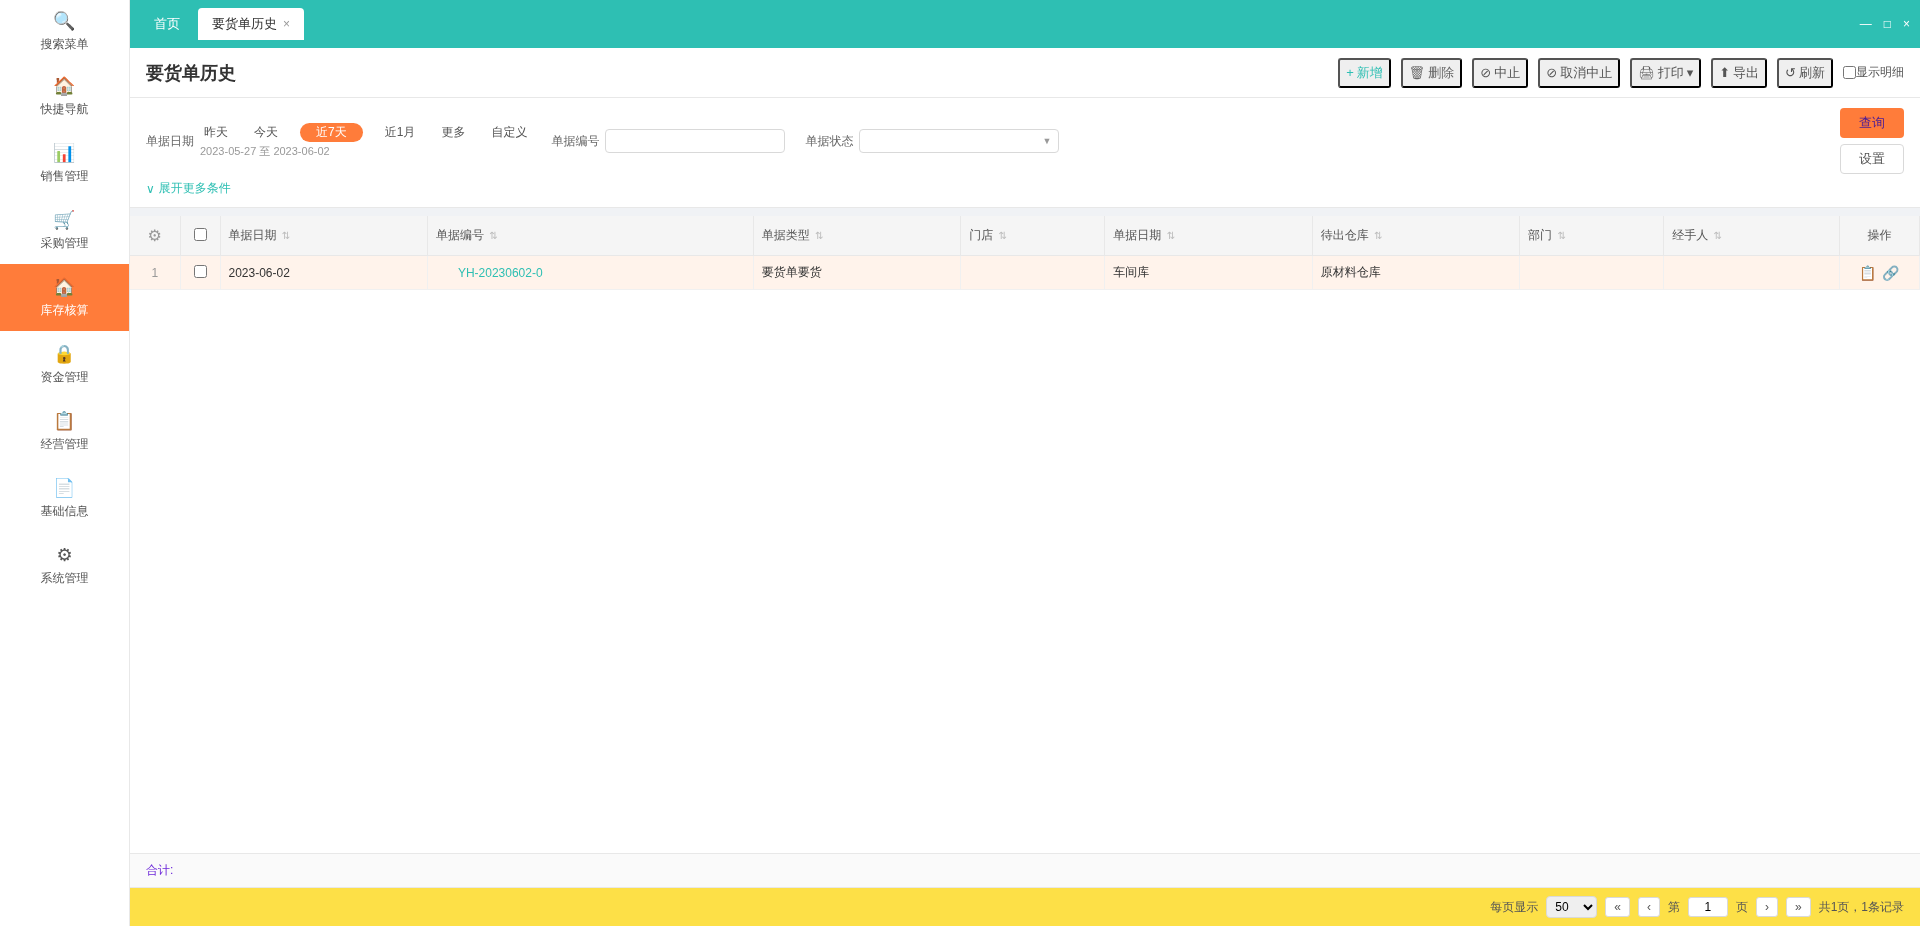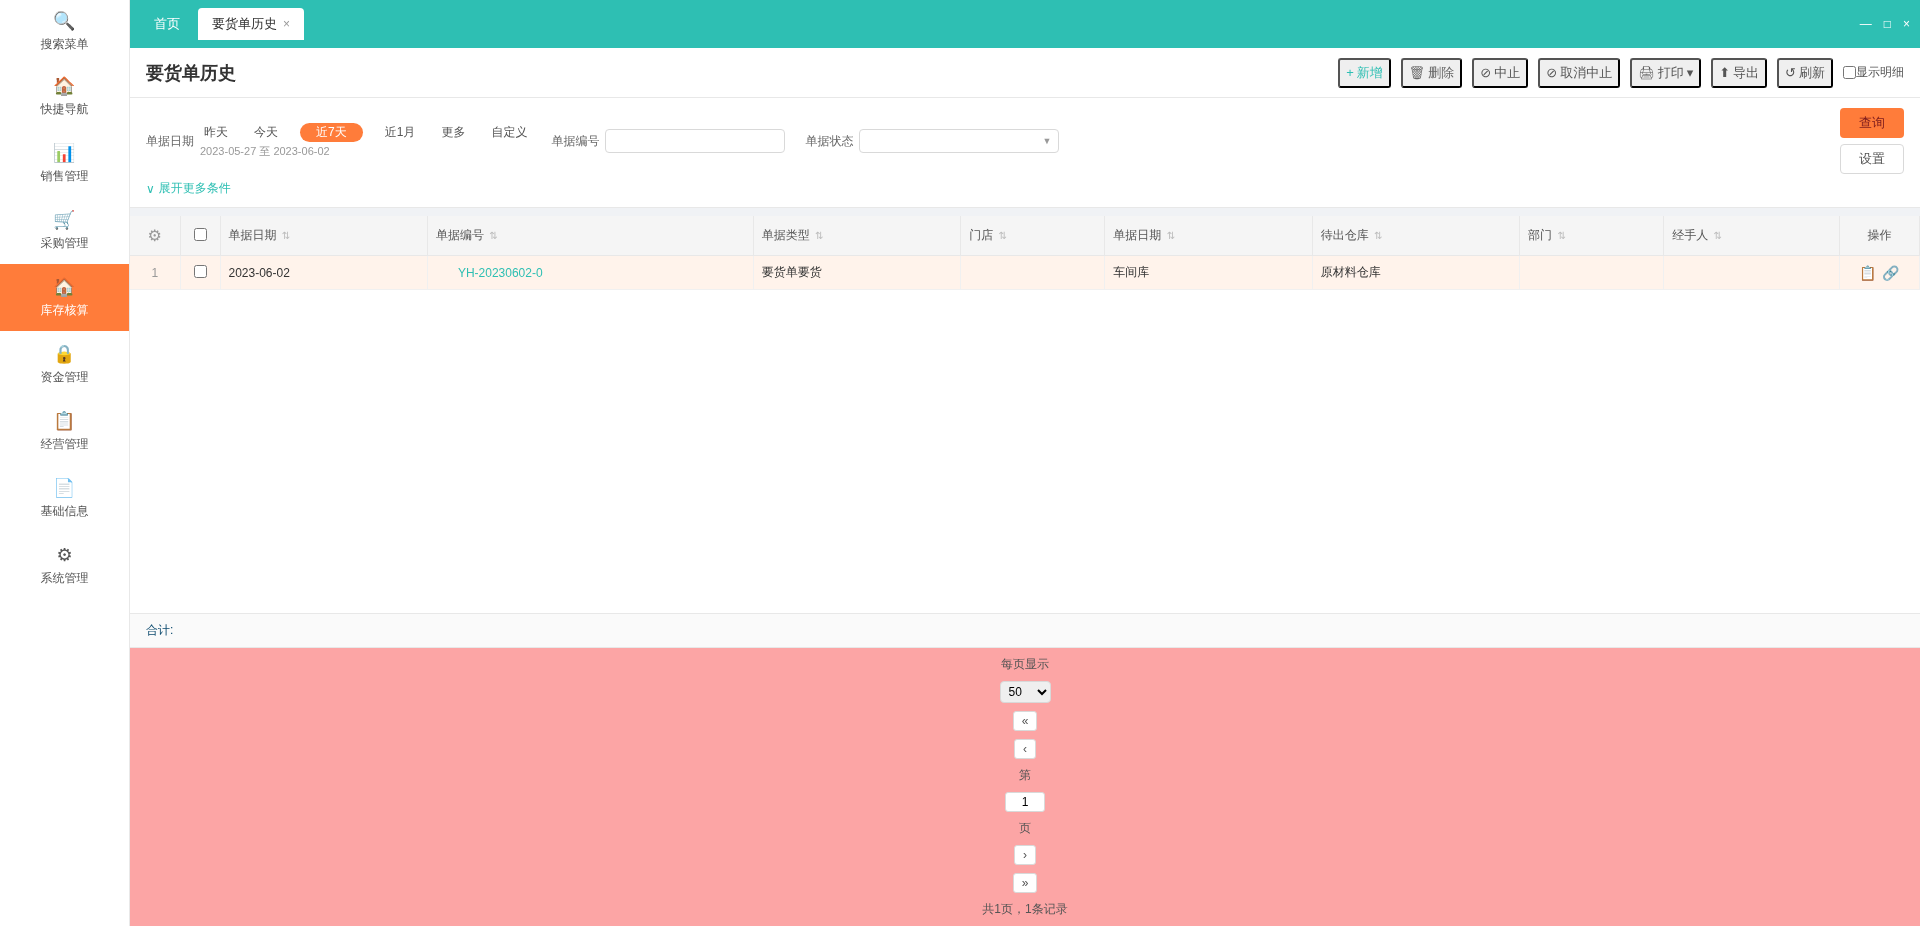--- a/index.html
+++ b/index.html
@@ -113,21 +113,21 @@
       cursor: pointer;
       font-size: 13px;
       color: #555;
       padding: 4px 6px;
       border-radius: 3px;
     }
     .toolbar-btn.new { color: #2ebfb3; }
     .toolbar-btn.del { color: #666; }
     .btn-primary {
       background: #ff7c3a;
-      color: #7f1d1d;
+      color: #4c1d95;
       border: none;
       padding: 6px 18px;
       border-radius: 4px;
       cursor: pointer;
       font-size: 13px;
       text-align: center;
     }
     .btn-setting {
       background: #fff;
       color: #555;
@@ -288,38 +288,37 @@
     .action-icons { display: flex; gap: 6px; justify-content: center; }
     .action-icon { font-size: 14px; color: #999; cursor: pointer; }
     .settings-icon { font-size: 16px; color: #999; cursor: pointer; }
 
     
     .table-footer {
       background: #fafafa;
       border-top: 1px solid #e8e8e8;
       padding: 8px 16px;
       font-size: 12px;
-      color: #0c4a6e;
+      color: #6d28d9;
       display: flex;
       align-items: flex-start;
       gap: 20px;
     }
 
     
     .pagination-bar {
-      background: #fca5a5;
+      background: #fde047;
       border-top: 1px solid #e8e8e8;
       padding: 8px 16px;
       display: flex;
       align-items: center;
       justify-content: flex-end;
       gap: 8px;
       font-size: 12px;
       color: #555;
-      flex-direction: column;
     }
     .pagination-bar select {
       border: 1px solid #d9d9d9;
       border-radius: 4px;
       padding: 2px 4px;
       font-size: 12px;
     }
     .page-btn {
       border: 1px solid #d9d9d9;
       background: #fff;

